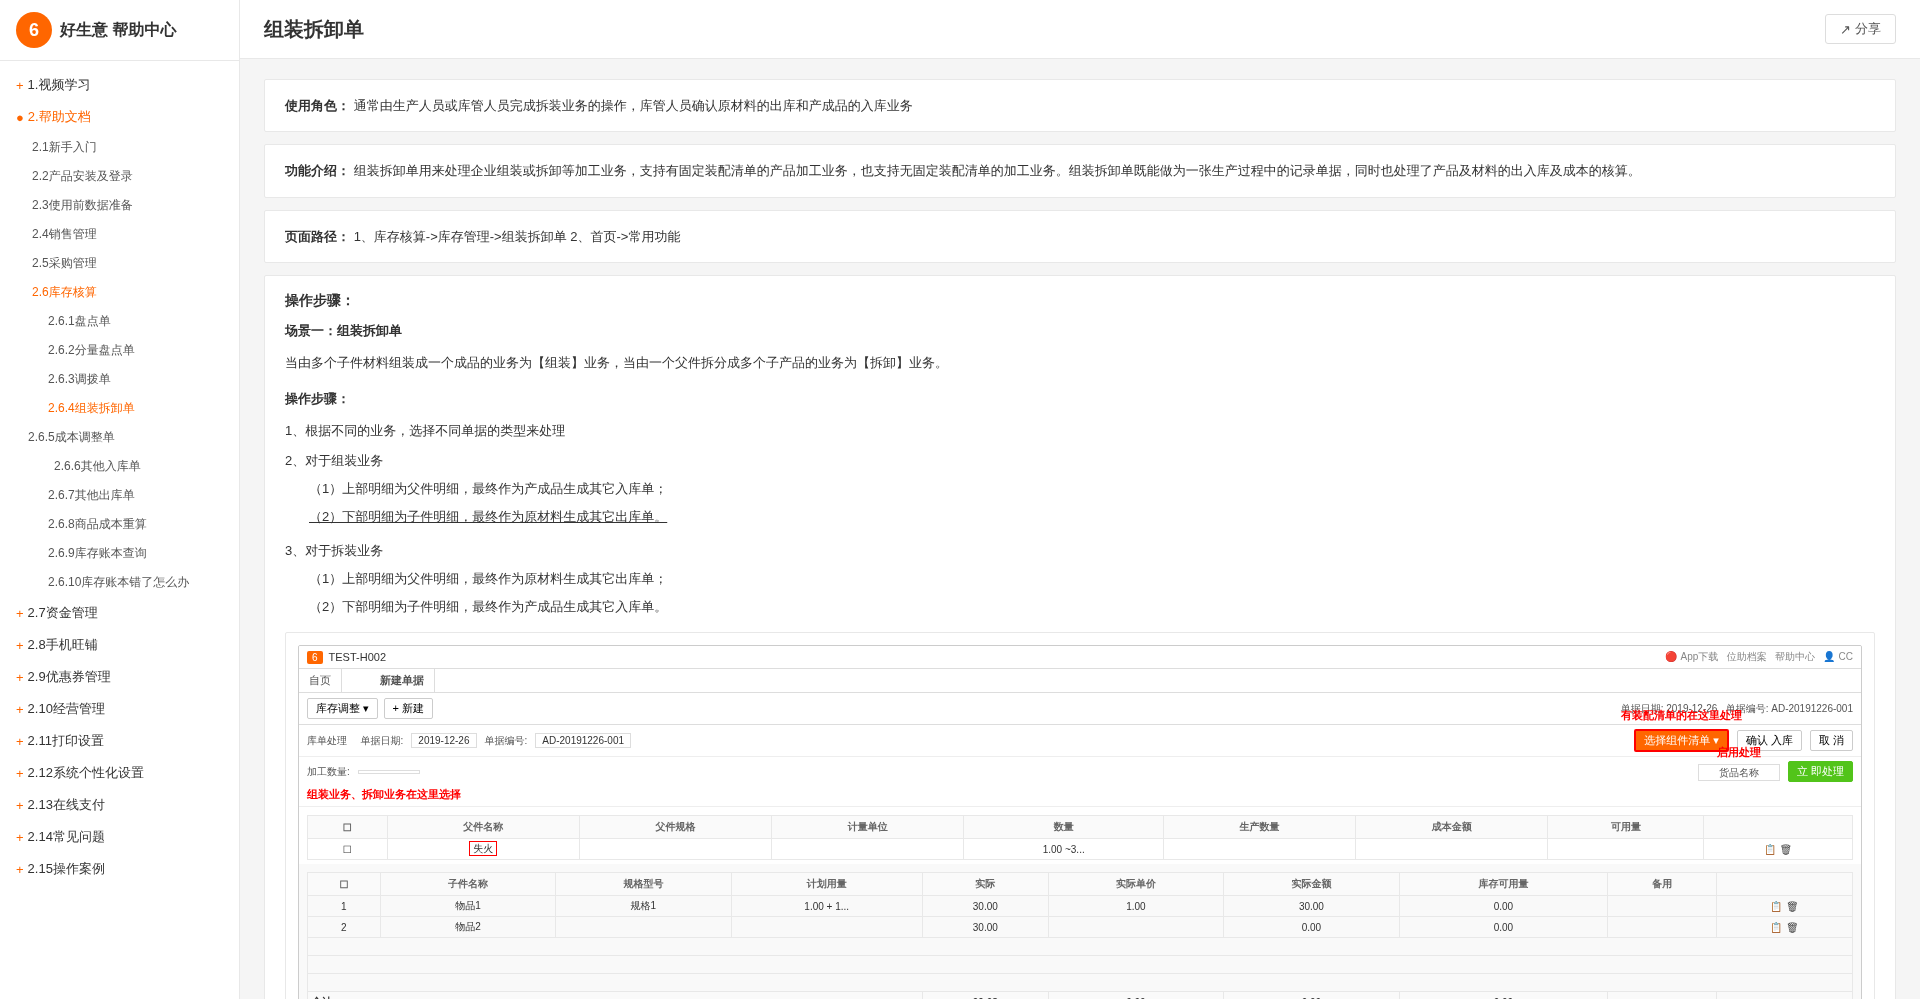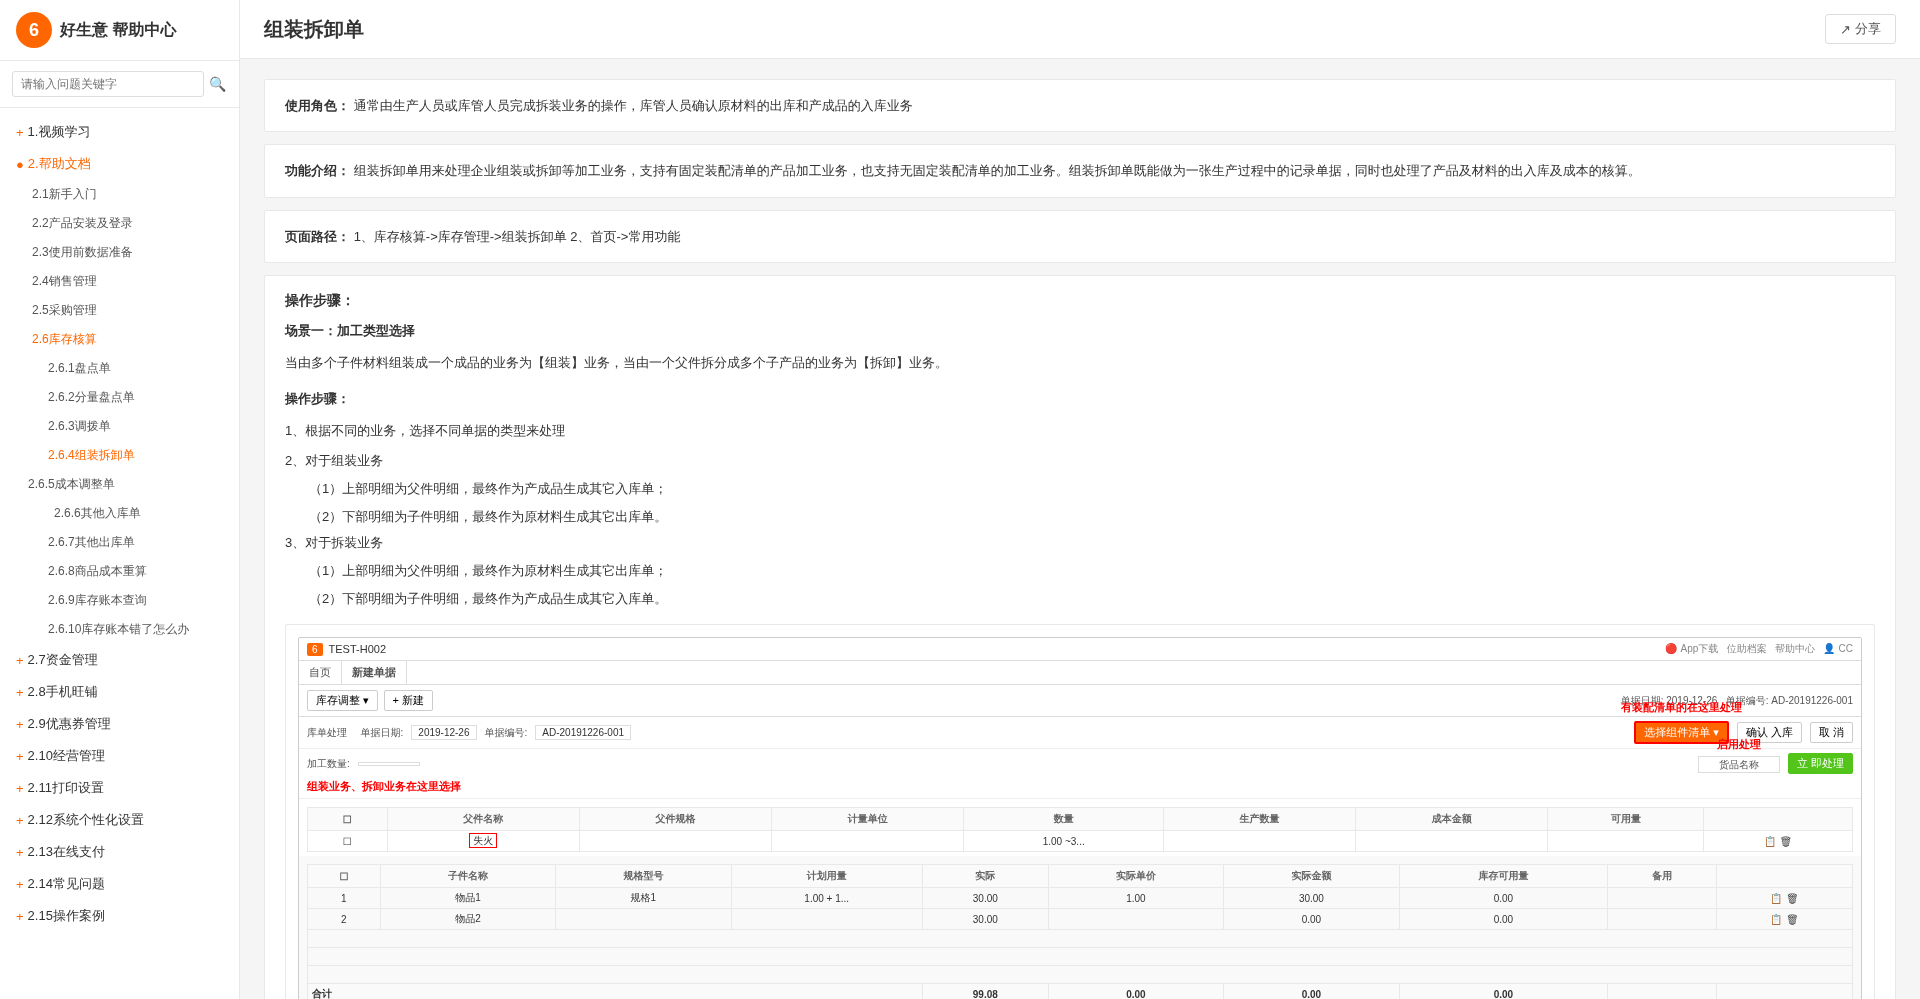--- a/index.html
+++ b/index.html
@@ -137,24 +137,20 @@
 </head>
 <body>
 
 <div class="sidebar">
   <div class="sidebar-header">
     <div class="logo-circle">
       <span>6</span>
     </div>
     <span class="logo-text">好生意 帮助中心</span>
   </div>
-  <div class="search-box">
-    <input type="text" placeholder="请输入问题关键字" style="">
-    <button class="search-icon-btn">🔍</button>
-  </div>
   <div class="nav-list">
 
     <div class="nav-item">
       <span class="plus-icon">+</span>
       <span>1.视频学习</span>
     </div>
 
     <div class="nav-item active">
       <span class="minus-icon">●</span>
       <span>2.帮助文档</span>
@@ -271,50 +267,50 @@
 
     <div class="info-block">
       <span class="label">页面路径：</span>
       <span>1、库存核算-&gt;库存管理-&gt;组装拆卸单 2、首页-&gt;常用功能</span>
     </div>
 
     <div class="steps-block">
       <div class="section-title">操作步骤：</div>
 
       <div class="step-text" style="font-weight:bold; margin-bottom:6px;">
-        <span>场景一：加工类型选择</span>
+        <span>场景一：组装拆卸单</span>
       </div>
 
       <div class="step-text" style="margin-bottom:10px;">
         <span>当由多个子件材料组装成一个成品的业务为【组装】业务，当由一个父件拆分成多个子产品的业务为【拆卸】业务。</span>
       </div>
 
       <div class="step-text" style="font-weight:bold; margin-bottom:6px;">
         <span>操作步骤：</span>
       </div>
 
       <div class="step-text" style="margin-bottom:4px;">1、根据不同的业务，选择不同单据的类型来处理</div>
       <div class="step-text" style="margin-bottom:2px;">2、对于组装业务</div>
       <div class="step-text" style="padding-left:24px; margin-bottom:2px;">（1）上部明细为父件明细，最终作为产成品生成其它入库单；</div>
-      <div class="step-text" style="padding-left:24px; ">（2）下部明细为子件明细，最终作为原材料生成其它出库单。</div>
+      <div class="step-text" style="padding-left:24px; margin-bottom:8px;text-decoration:underline;">（2）下部明细为子件明细，最终作为原材料生成其它出库单。</div>
       <div class="step-text" style="margin-bottom:2px;">3、对于拆装业务</div>
       <div class="step-text" style="padding-left:24px; margin-bottom:2px;">（1）上部明细为父件明细，最终作为原材料生成其它出库单；</div>
       <div class="step-text" style="padding-left:24px;">（2）下部明细为子件明细，最终作为产成品生成其它入库单。</div>
 
       <div class="screenshot-container">
         <div class="sim-screenshot">
 
           <div class="sim-title-bar">
             <span style="background:#f60;color:#fff;padding:1px 5px;border-radius:2px;font-size:10px;">6</span>
             <span>TEST-H002</span>
             <span style="flex:1"></span>
             <span style="color:#888;font-size:10px;">🔴 App下载 &nbsp; 位助档案 &nbsp; 帮助中心 &nbsp; 👤 CC</span>
           </div>
 
-          <div style="display:flex;background:#fff;border-bottom:1px solid #ddd;font-size:11px;">
+          <div style="display:flex;background:#fff;border-bottom:1px solid #ddd;font-size:11px;gap:28px;">
             <span style="padding:4px 10px;border-right:1px solid #ddd;color:#555;">自页</span>
             <span style="padding:4px 10px;border-right:1px solid #ddd;color:#555;font-weight:bold;">新建单据</span>
           </div>
 
           <div class="sim-toolbar">
             <button class="sim-btn">库存调整 ▾</button>
             <button class="sim-btn">+ 新建</button>
             <span style="flex:1;"></span>
 
             <span style="font-size:10px;color:#555;">

